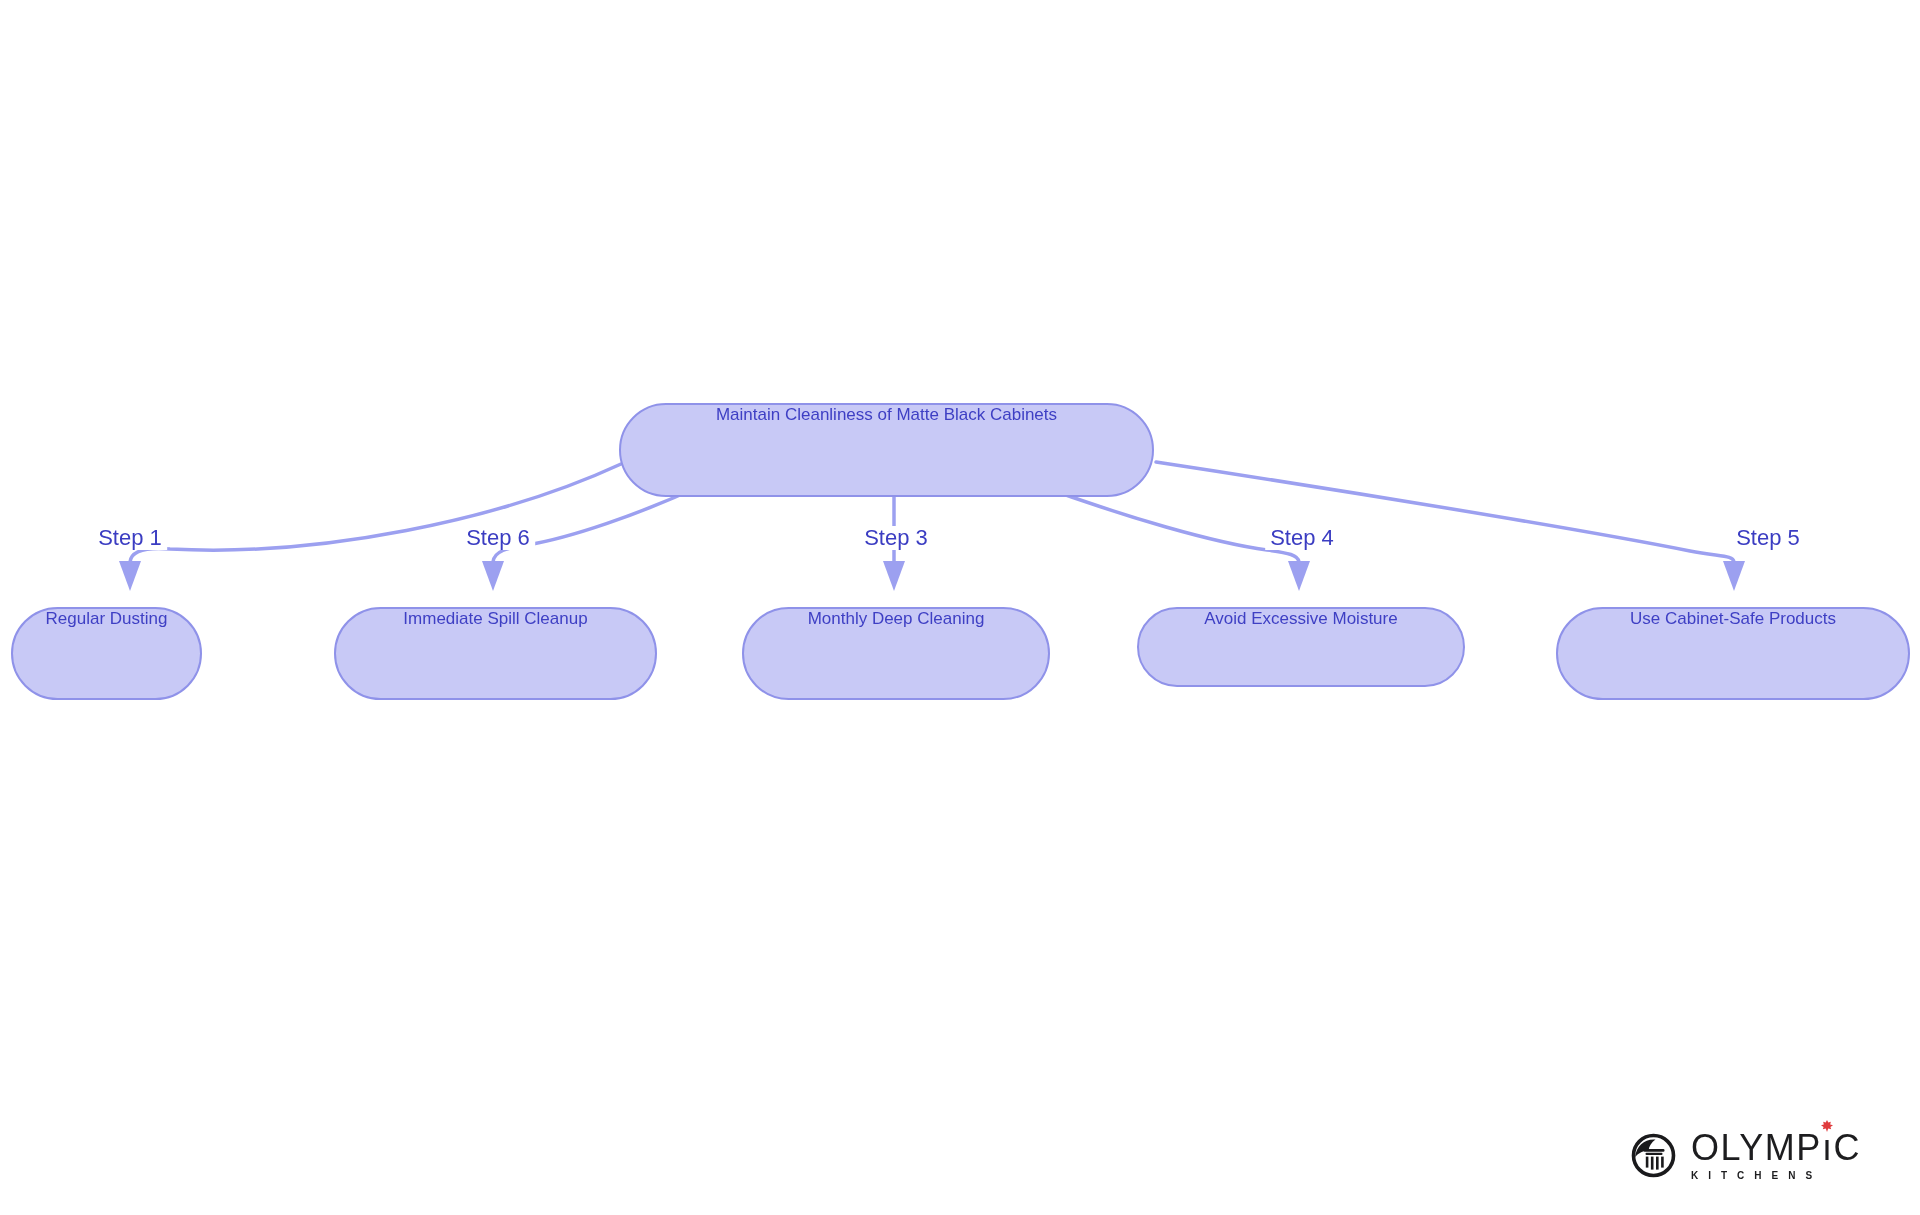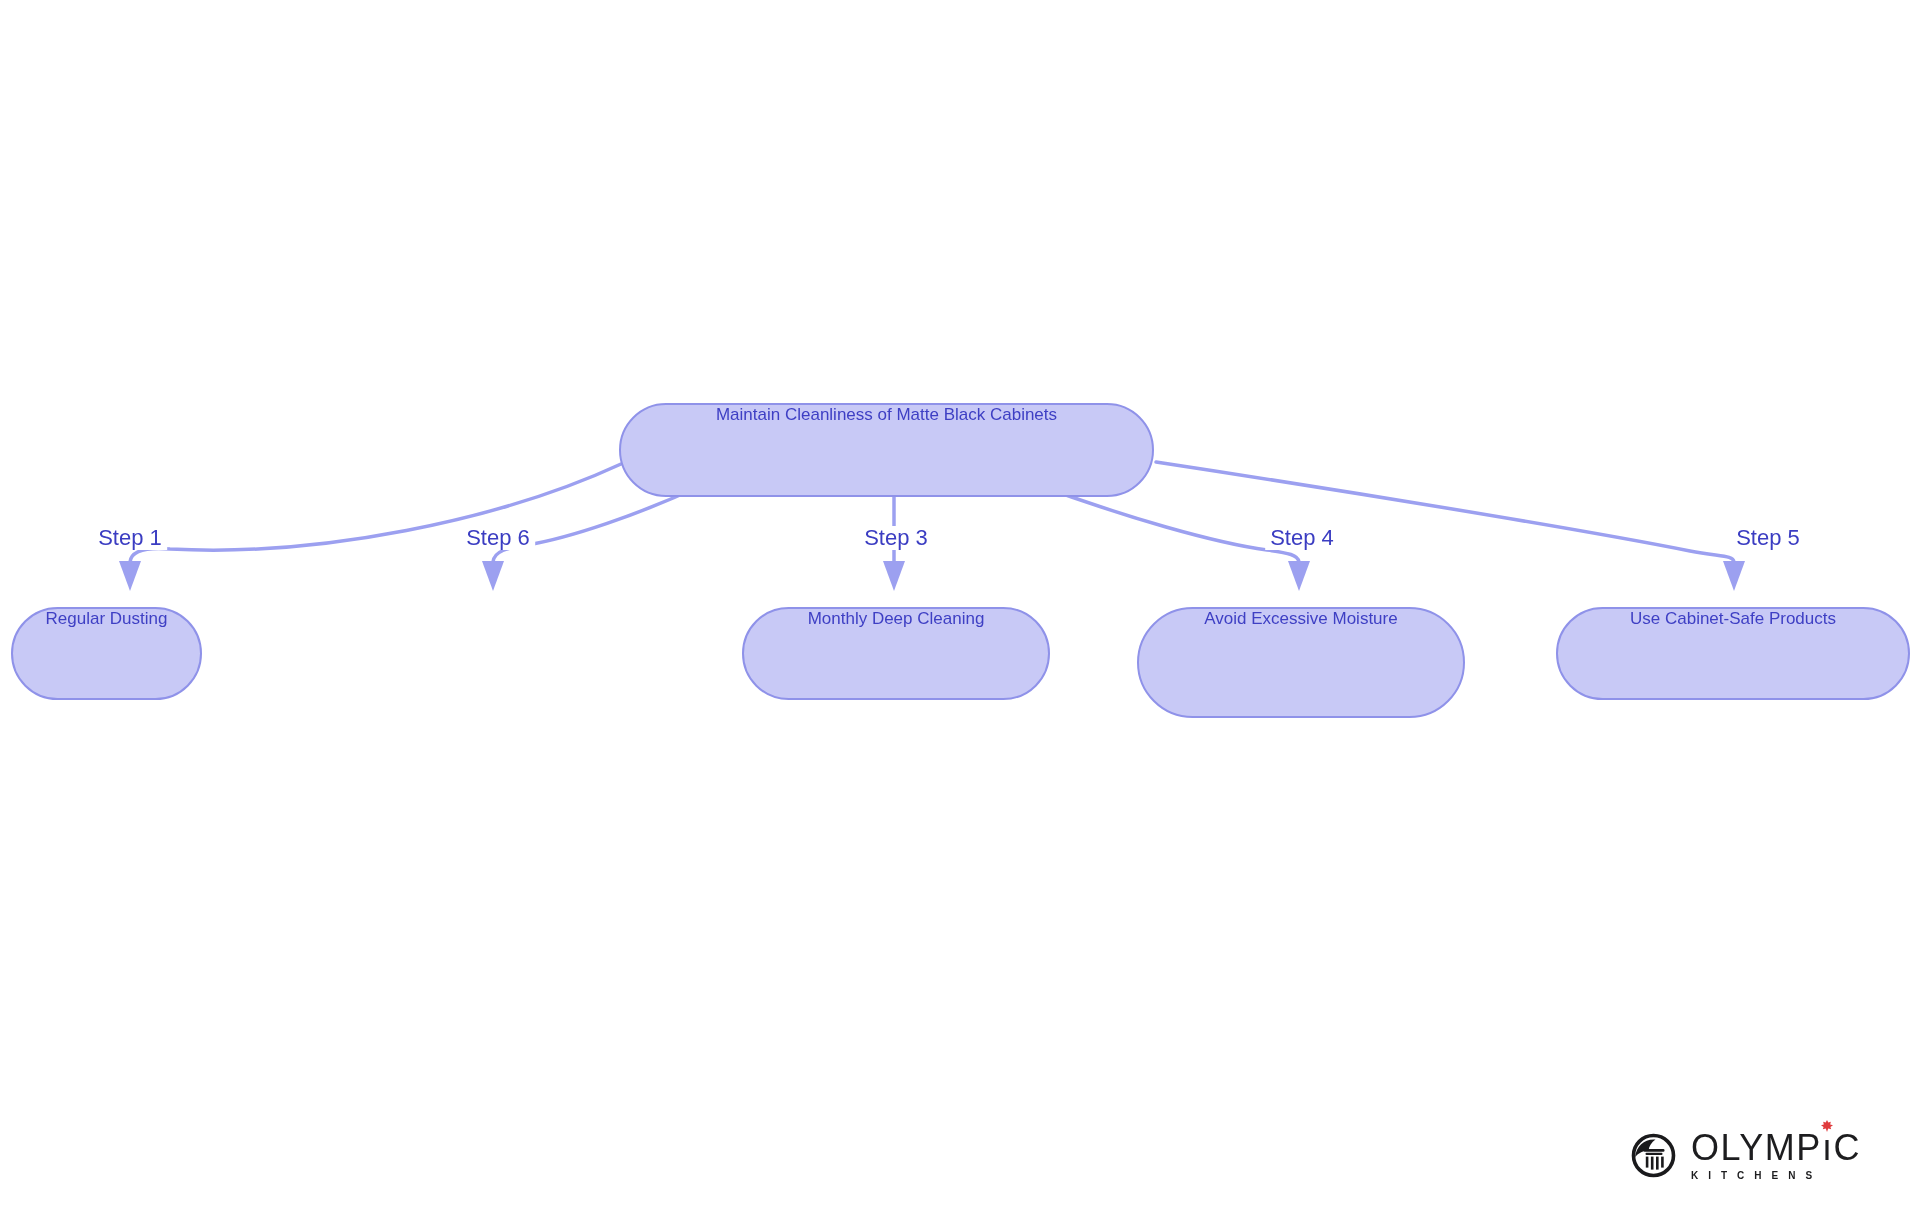--- a/index.html
+++ b/index.html
@@ -54,21 +54,21 @@
     text-align:center;
     color:var(--node-text);
     font-size:17px;
     line-height:1.15;
     margin-top:12px;
   }
   .node-root{left:619px;top:391px;width:535px;height:94px;}
   .node-step1{left:11px;top:595px;width:191px;height:93px;}
   .node-step2{left:334px;top:595px;width:323px;height:93px;}
   .node-step3{left:742px;top:595px;width:308px;height:93px;}
-  .node-step4{left:1137px;top:595px;width:328px;height:111px;}
+  .node-step4{left:1137px;top:595px;width:328px;height:80px;}
   .node-step5{left:1556px;top:595px;width:354px;height:93px;}
   .edge-label{
     position:absolute;
     z-index:3;
     top:526px;
     transform:translateX(-50%);
     background:var(--canvas-bg);
     padding:0 5px;
     color:var(--label-text);
     font-size:22px;
@@ -150,20 +150,23 @@
 
   <div class="edge-label edge-label-1">Step 1</div>
   <div class="edge-label edge-label-2">Step 6</div>
   <div class="edge-label edge-label-3">Step 3</div>
   <div class="edge-label edge-label-4">Step 4</div>
   <div class="edge-label edge-label-5">Step 5</div>
 
   <div class="flow-node node-step1">
     <span>Regular Dusting</span>
   </div>
+  <div class="flow-node node-step2">
+    <span>Immediate Spill Cleanup</span>
+  </div>
   <div class="flow-node node-step3">
     <span>Monthly Deep Cleaning</span>
   </div>
   <div class="flow-node node-step4">
     <span>Avoid Excessive Moisture</span>
   </div>
   <div class="flow-node node-step5">
     <span>Use Cabinet-Safe Products</span>
   </div>
 

